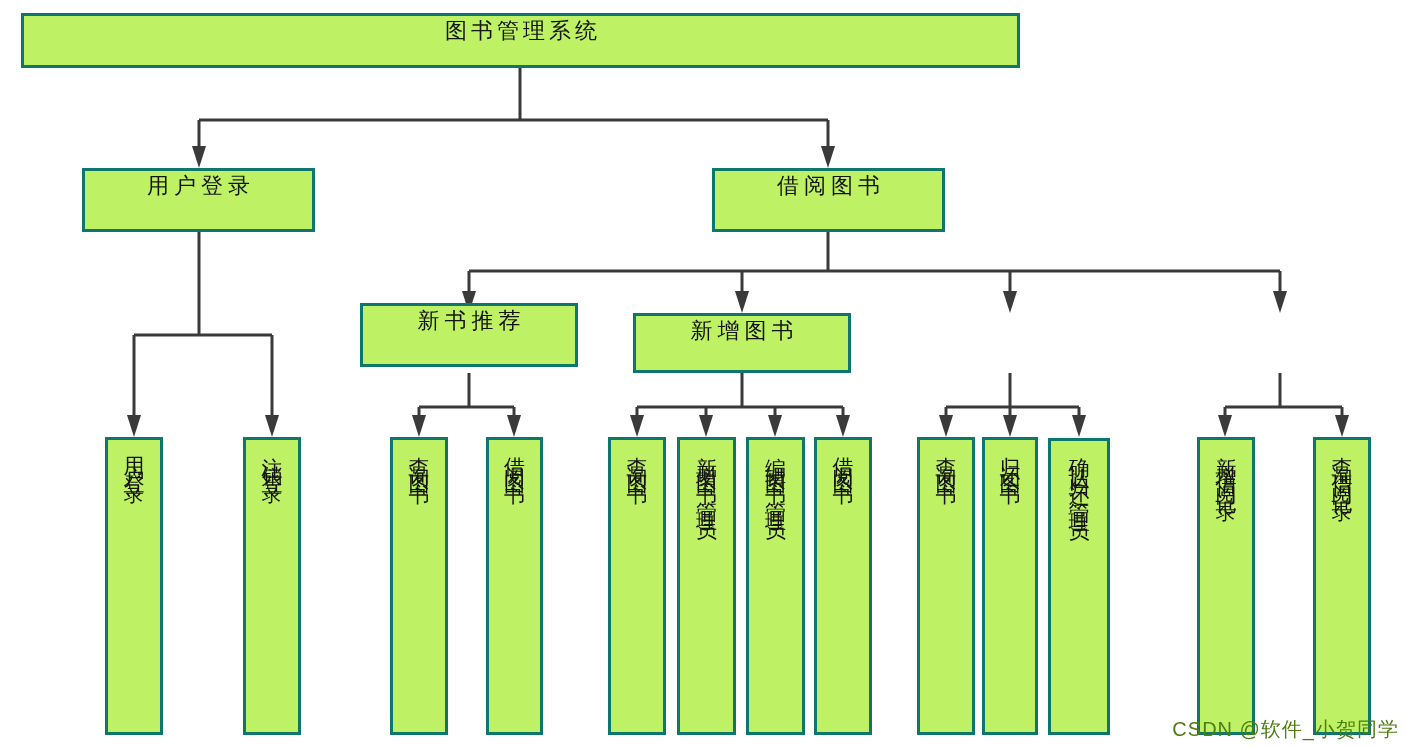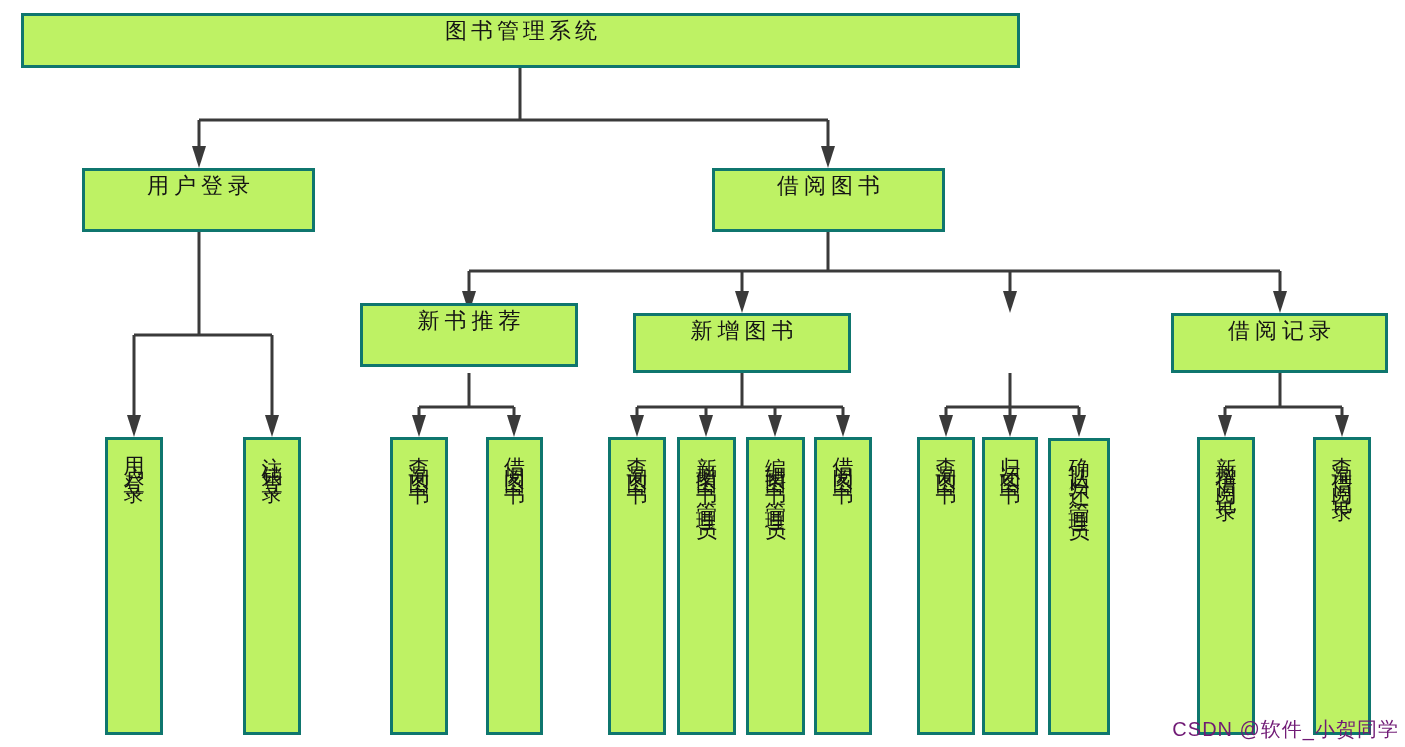--- a/index.html
+++ b/index.html
@@ -15,21 +15,21 @@
   .h-label{
     font-size:22px;letter-spacing:5px;padding-left:5px;white-space:nowrap;color:#141414;
   }
   .root .h-label{letter-spacing:4px;}
   .vtext{
     writing-mode:vertical-rl;text-orientation:mixed;
     font-size:21px;letter-spacing:9px;line-height:1.15;white-space:nowrap;color:#141414;
   }
   .watermark{
     position:absolute;right:6px;bottom:4px;font-size:20px;letter-spacing:1px;
-    color:#701a75;z-index:5;white-space:nowrap;
+    color:#4d7c0f;z-index:5;white-space:nowrap;
   }
 </style>
 </head>
 <body>
 
 <div class="canvas">
 
   <svg class="connectors" viewBox="0 0 1405 747" xmlns="http://www.w3.org/2000/svg" aria-hidden="true">
     <path fill="none" stroke="#3a3a3a" stroke-width="3" d="M520 68 V120 M199 120 H828 M199 120 V152 M828 120 V152
          M199 232 V335 M134 335 H272 M134 335 V420 M272 335 V420
@@ -71,23 +71,20 @@
   <div class="node" style="left:712px;top:168px;width:233px;height:64px;">
     <span class="h-label">借阅图书</span>
   </div>
 
   <div class="node" style="left:360px;top:303px;width:218px;height:64px;">
     <span class="h-label">新书推荐</span>
   </div>
   <div class="node" style="left:633px;top:313px;width:218px;height:60px;">
     <span class="h-label">新增图书</span>
   </div>
-  <div class="node" style="left:1171px;top:313px;width:217px;height:60px;">
-    <span class="h-label">借阅记录</span>
-  </div>
 
   <div class="node leaf" style="left:105px;top:437px;width:58px;height:298px;">
     <span class="vtext">用户登录</span>
   </div>
   <div class="node leaf" style="left:243px;top:437px;width:58px;height:298px;">
     <span class="vtext">注销登录</span>
   </div>
 
   <div class="node leaf" style="left:390px;top:437px;width:58px;height:298px;">
     <span class="vtext">查询图书</span>

